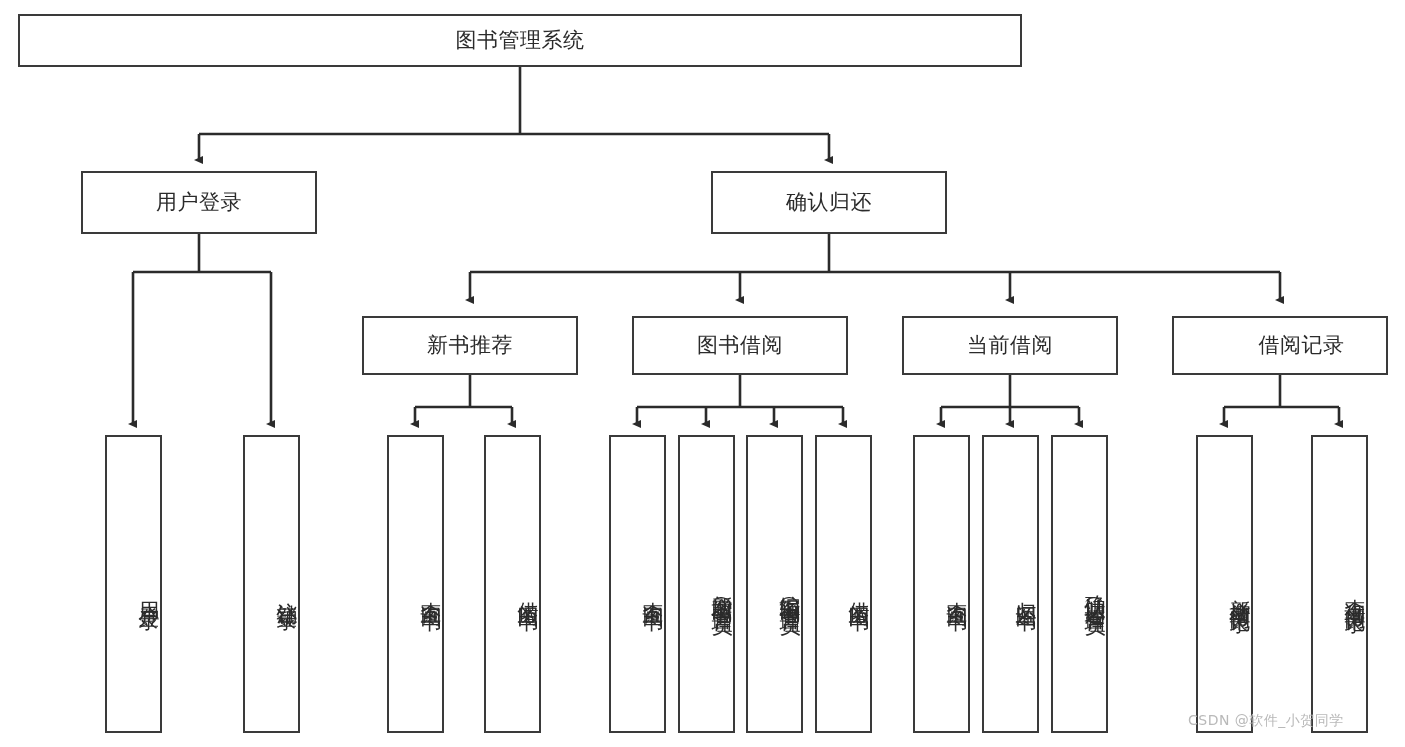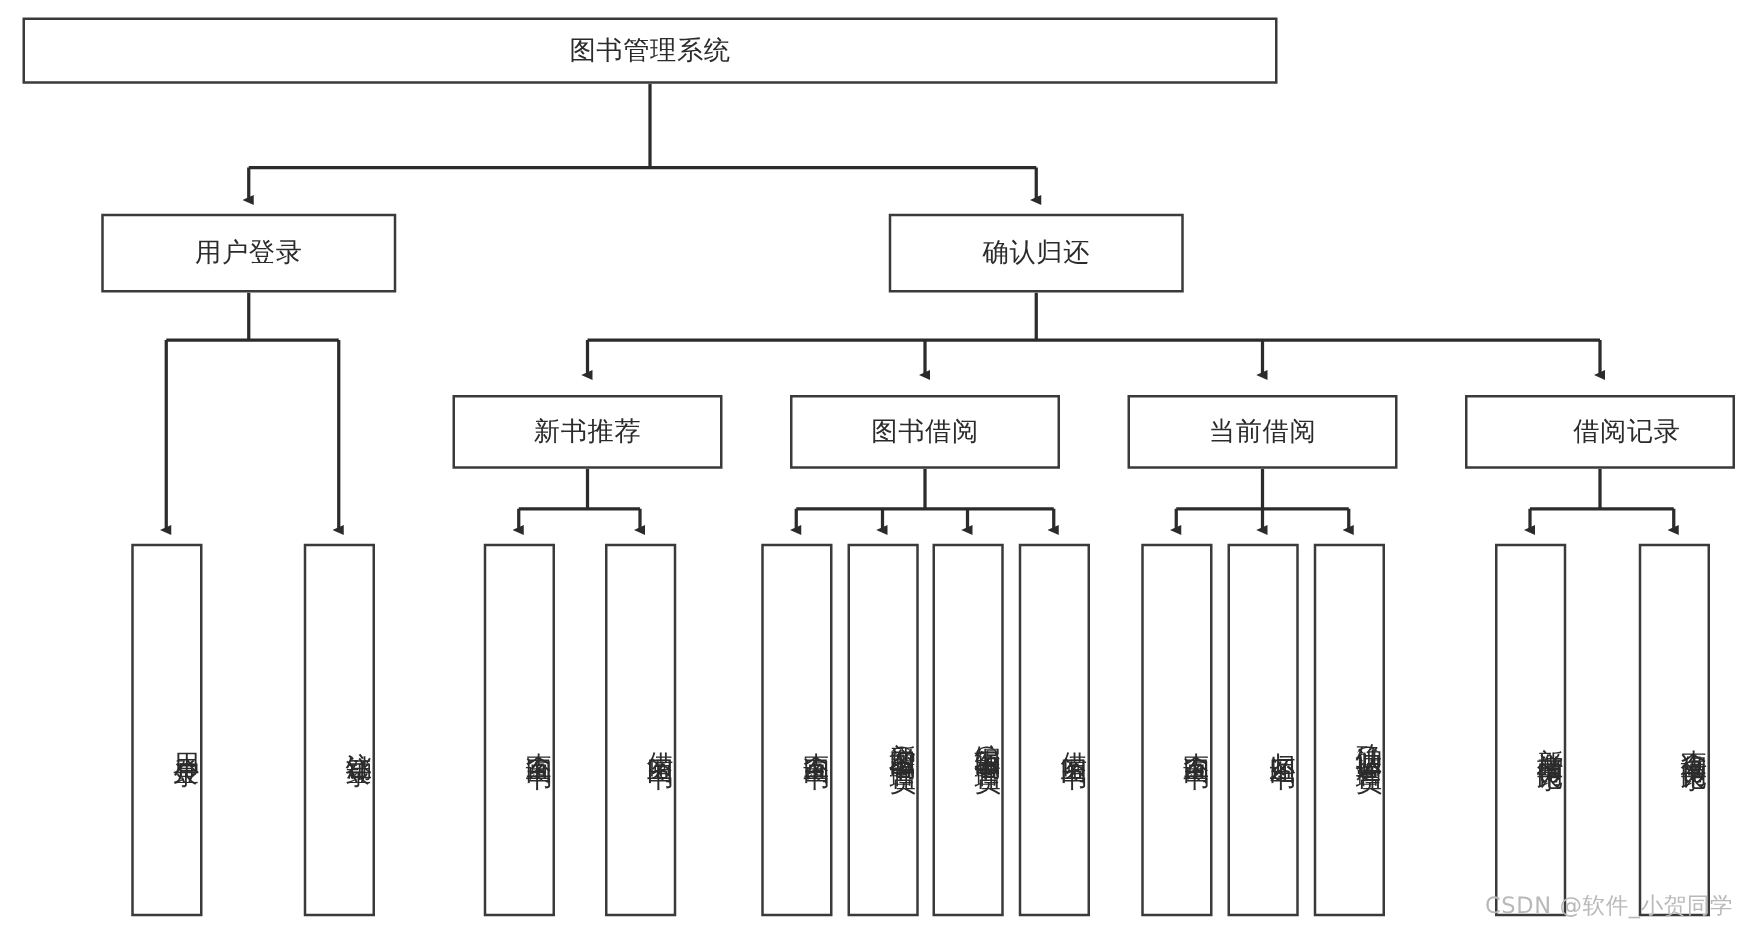--- a/index.html
+++ b/index.html
@@ -52,21 +52,21 @@
   .node.vert .vtext {
     writing-mode: vertical-rl;
     text-orientation: upright;
     display: block;
     max-height: 100%;
   }
   .watermark {
     position: absolute;
     left: 1188px;
     top: 712px;
-    font-size: 18px;
+    font-size: 14px;
     color: #b9b9b9;
     white-space: nowrap;
     letter-spacing: 0.5px;
   }
 </style>
 </head>
 <body>
 
 <div id="canvas">
 

